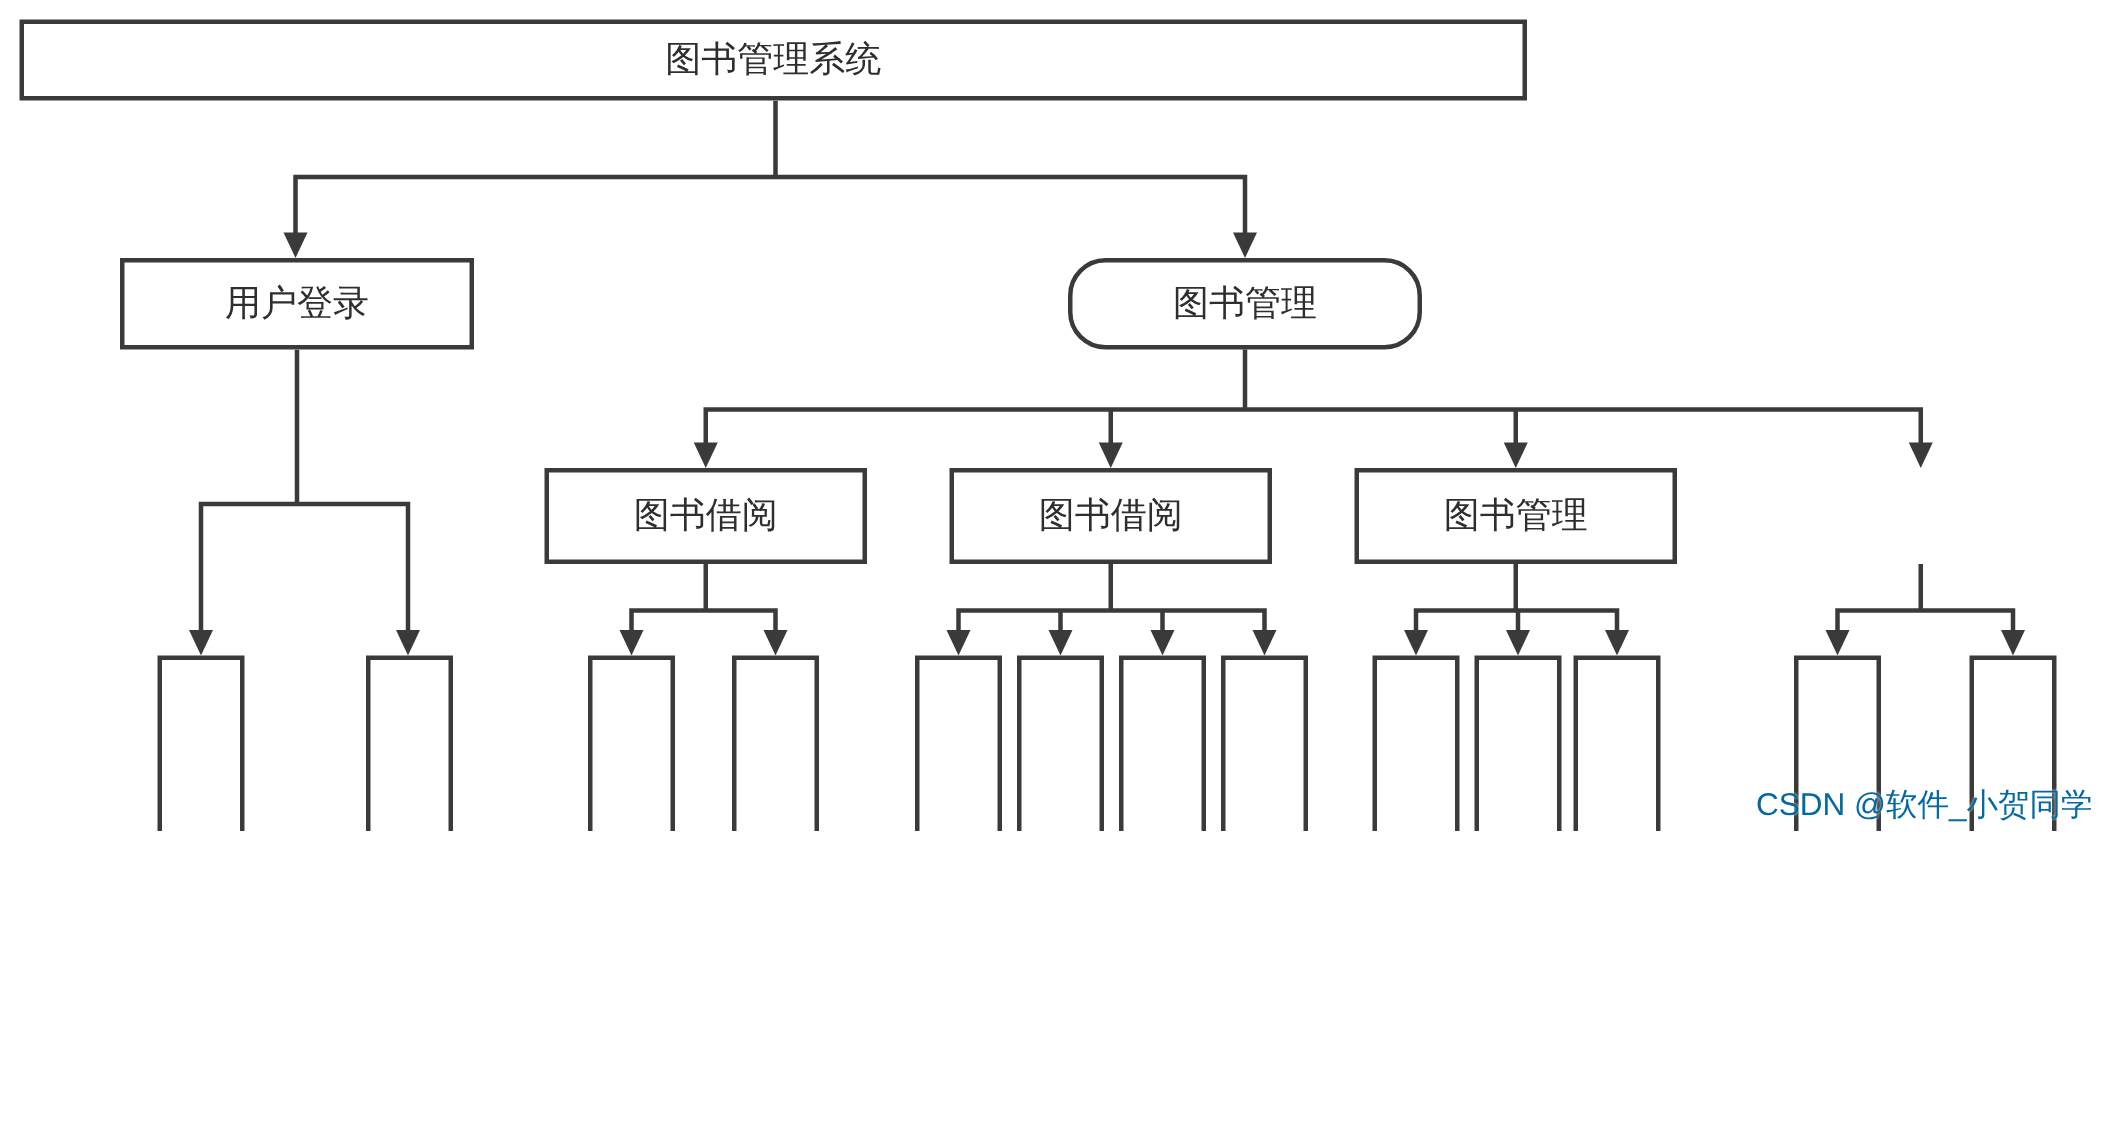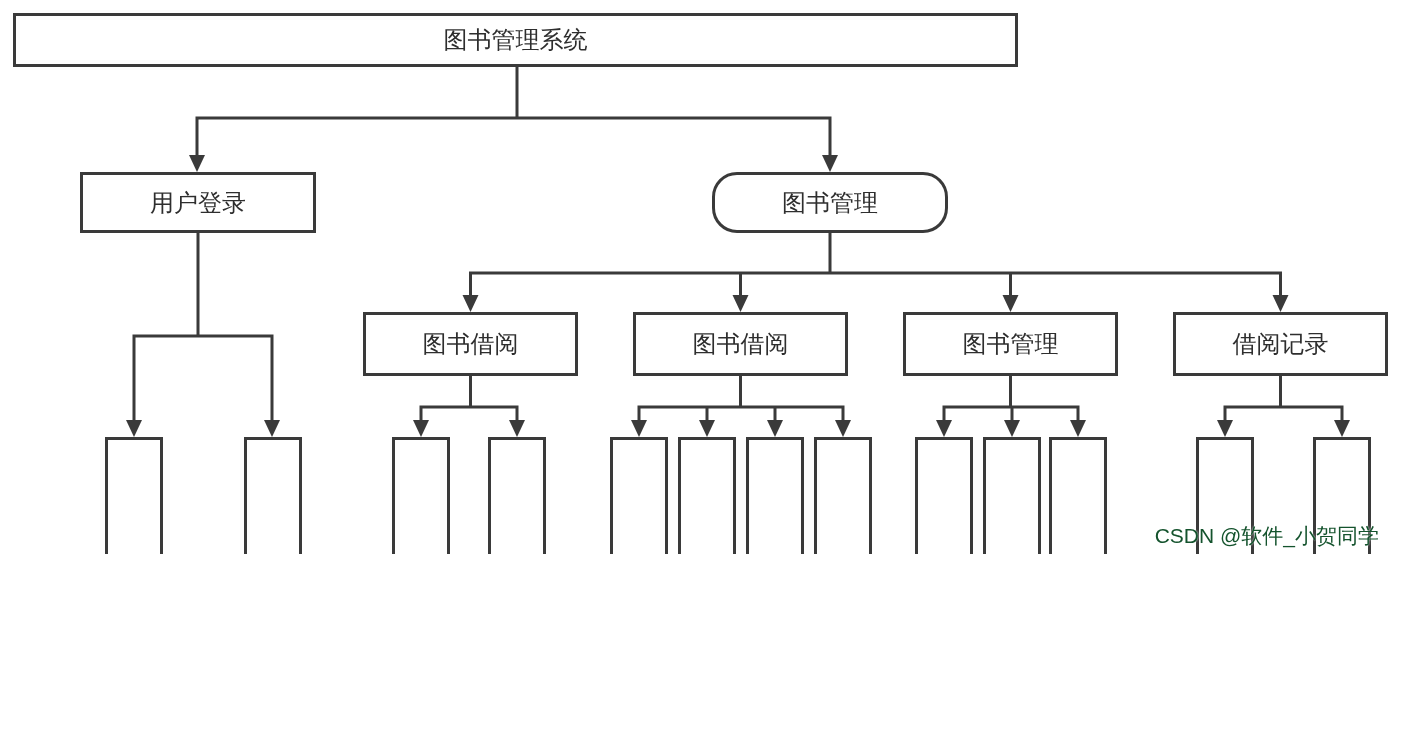--- a/index.html
+++ b/index.html
@@ -29,24 +29,24 @@
     writing-mode:vertical-rl;
     text-orientation:mixed;
     letter-spacing:4px;
   }
   .root{left:13px;top:13px;width:1005px;height:54px;}
   .lvl2{top:172px;width:236px;height:61px;}
   .lvl3{top:312px;width:215px;height:64px;}
   .leaf{top:437px;width:58px;height:298px;}
   .watermark{
     position:absolute;
-    right:26px;
+    right:10px;
     bottom:4px;
     font-size:21px;
-    color:#14532d;
+    color:#0369a1;
     z-index:3;
     white-space:nowrap;
     text-shadow:0 0 2px #ffffff;
     margin-top:40px;
   }
 </style>
 </head>
 <body>
 
 <div id="canvas">
@@ -92,21 +92,20 @@
   </svg>
 
   <div class="box root">图书管理系统</div>
 
   <div class="box lvl2" style="left:80px;">用户登录</div>
   <div class="box lvl2" style="left:712px;border-radius:25px;">图书管理</div>
 
   <div class="box lvl3" style="left:363px;">图书借阅</div>
   <div class="box lvl3" style="left:633px;">图书借阅</div>
   <div class="box lvl3" style="left:903px;">图书管理</div>
-  <div class="box lvl3" style="left:1173px;">借阅记录</div>
 
   <div class="box leaf vbox" style="left:105px;">用户登录</div>
   <div class="box leaf vbox" style="left:244px;">注销登录</div>
 
   <div class="box leaf vbox" style="left:392px;">查询图书</div>
   <div class="box leaf vbox" style="left:488px;">借阅图书</div>
 
   <div class="box leaf vbox" style="left:610px;">查询图书</div>
   <div class="box leaf vbox" style="left:678px;">新增图书（管理员）</div>
   <div class="box leaf vbox" style="left:746px;">编辑图书（管理员）</div>

